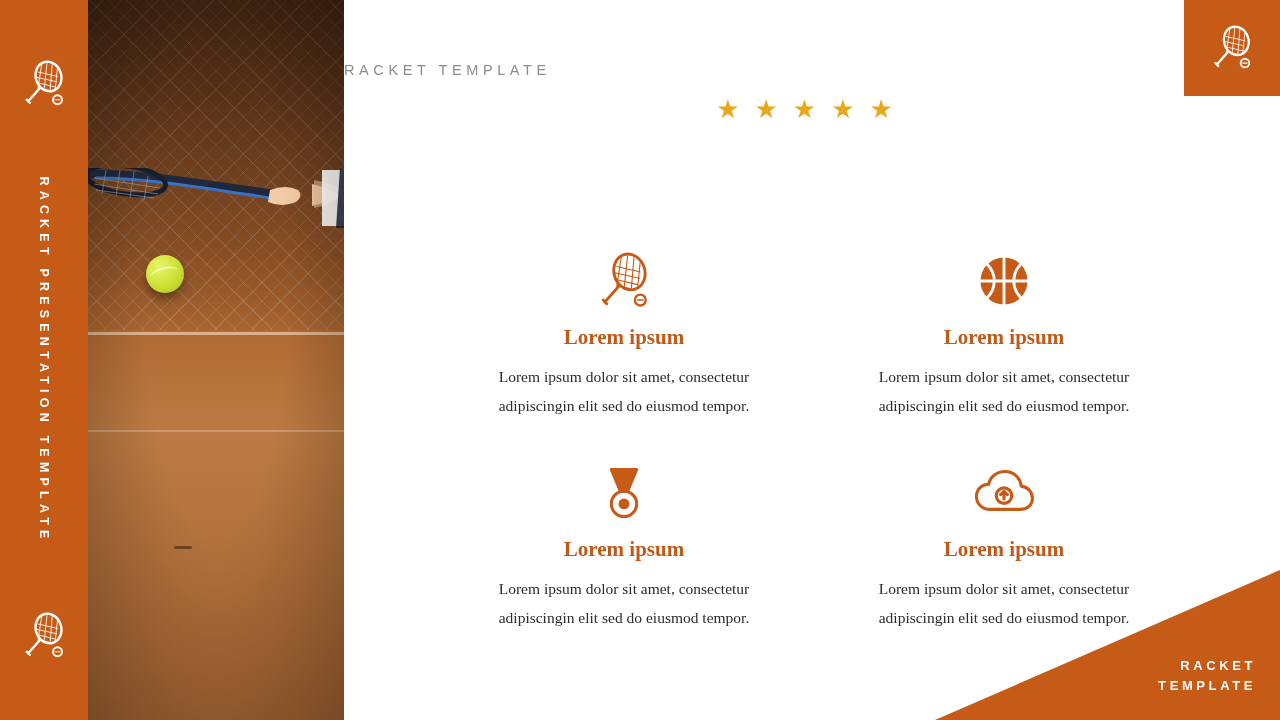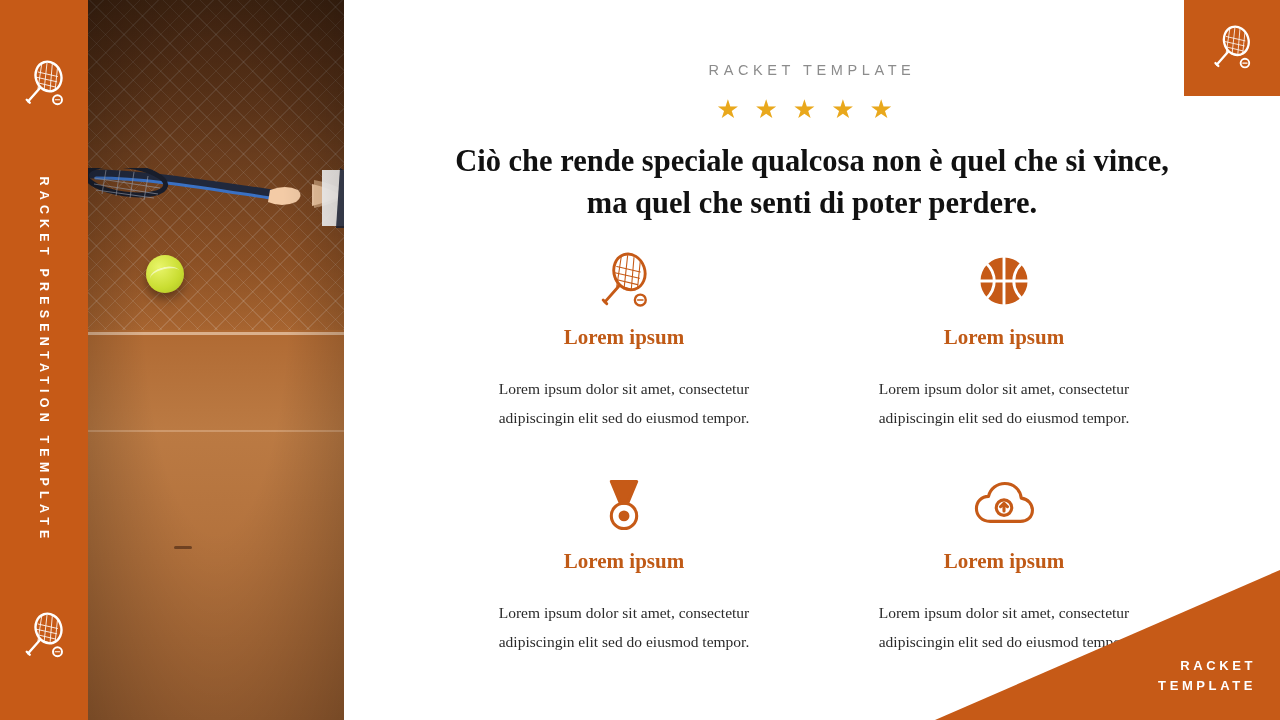--- a/index.html
+++ b/index.html
@@ -142,21 +142,20 @@
 
   
   .content {
     position: absolute;
     left: 344px; top: 0;
     width: 936px; height: 720px;
     z-index: 1;
   }
   .eyebrow {
     position: absolute; top: 62px; left: 0; width: 936px;
-    text-align: center;
     color: #8c8c8c;
     font-size: 14.5px;
     letter-spacing: 4.6px;
     font-weight: 400;
   }
   .stars {
     position: absolute; top: 96px; left: 0; width: 936px;
     text-align: center;
     color: #e9a81c;
     font-size: 26px;
@@ -190,21 +189,21 @@
   }
   .cell-icon svg { display:block; }
   .cell-title {
     margin-top: 13px;
     font-family: "Liberation Serif", serif;
     font-size: 21px;
     font-weight: 700;
     color: #c05a16;
   }
   .cell-body {
-    margin: 25px auto 0;
+    margin: 13px auto 0;
     width: 320px;
     font-family: "Liberation Serif", serif;
     font-size: 15.5px;
     line-height: 1.85;
     color: #2b2b2b;
   }
 </style>
 </head>
 <body>
 
@@ -286,21 +285,20 @@
   </div>
 
   <div class="content">
 
     <div class="eyebrow">RACKET TEMPLATE</div>
 
     <div class="stars">
       <span>★</span><span>★</span><span>★</span><span>★</span><span>★</span>
     </div>
 
-    <div class="headline">Ciò che rende speciale qualcosa non è quel che si vince, ma quel che senti di poter perdere.</div>
 
     <div class="grid">
 
       <div class="row">
 
         <div class="cell">
           <div class="cell-icon">
             <svg width="58" height="58" viewBox="0 0 64 64" fill="none" stroke="currentColor" stroke-width="3.2" stroke-linecap="round">
               <ellipse cx="38" cy="22" rx="17" ry="20" transform="rotate(-18 38 22)"></ellipse>
               <path d="M26 38 L11 55"></path>

